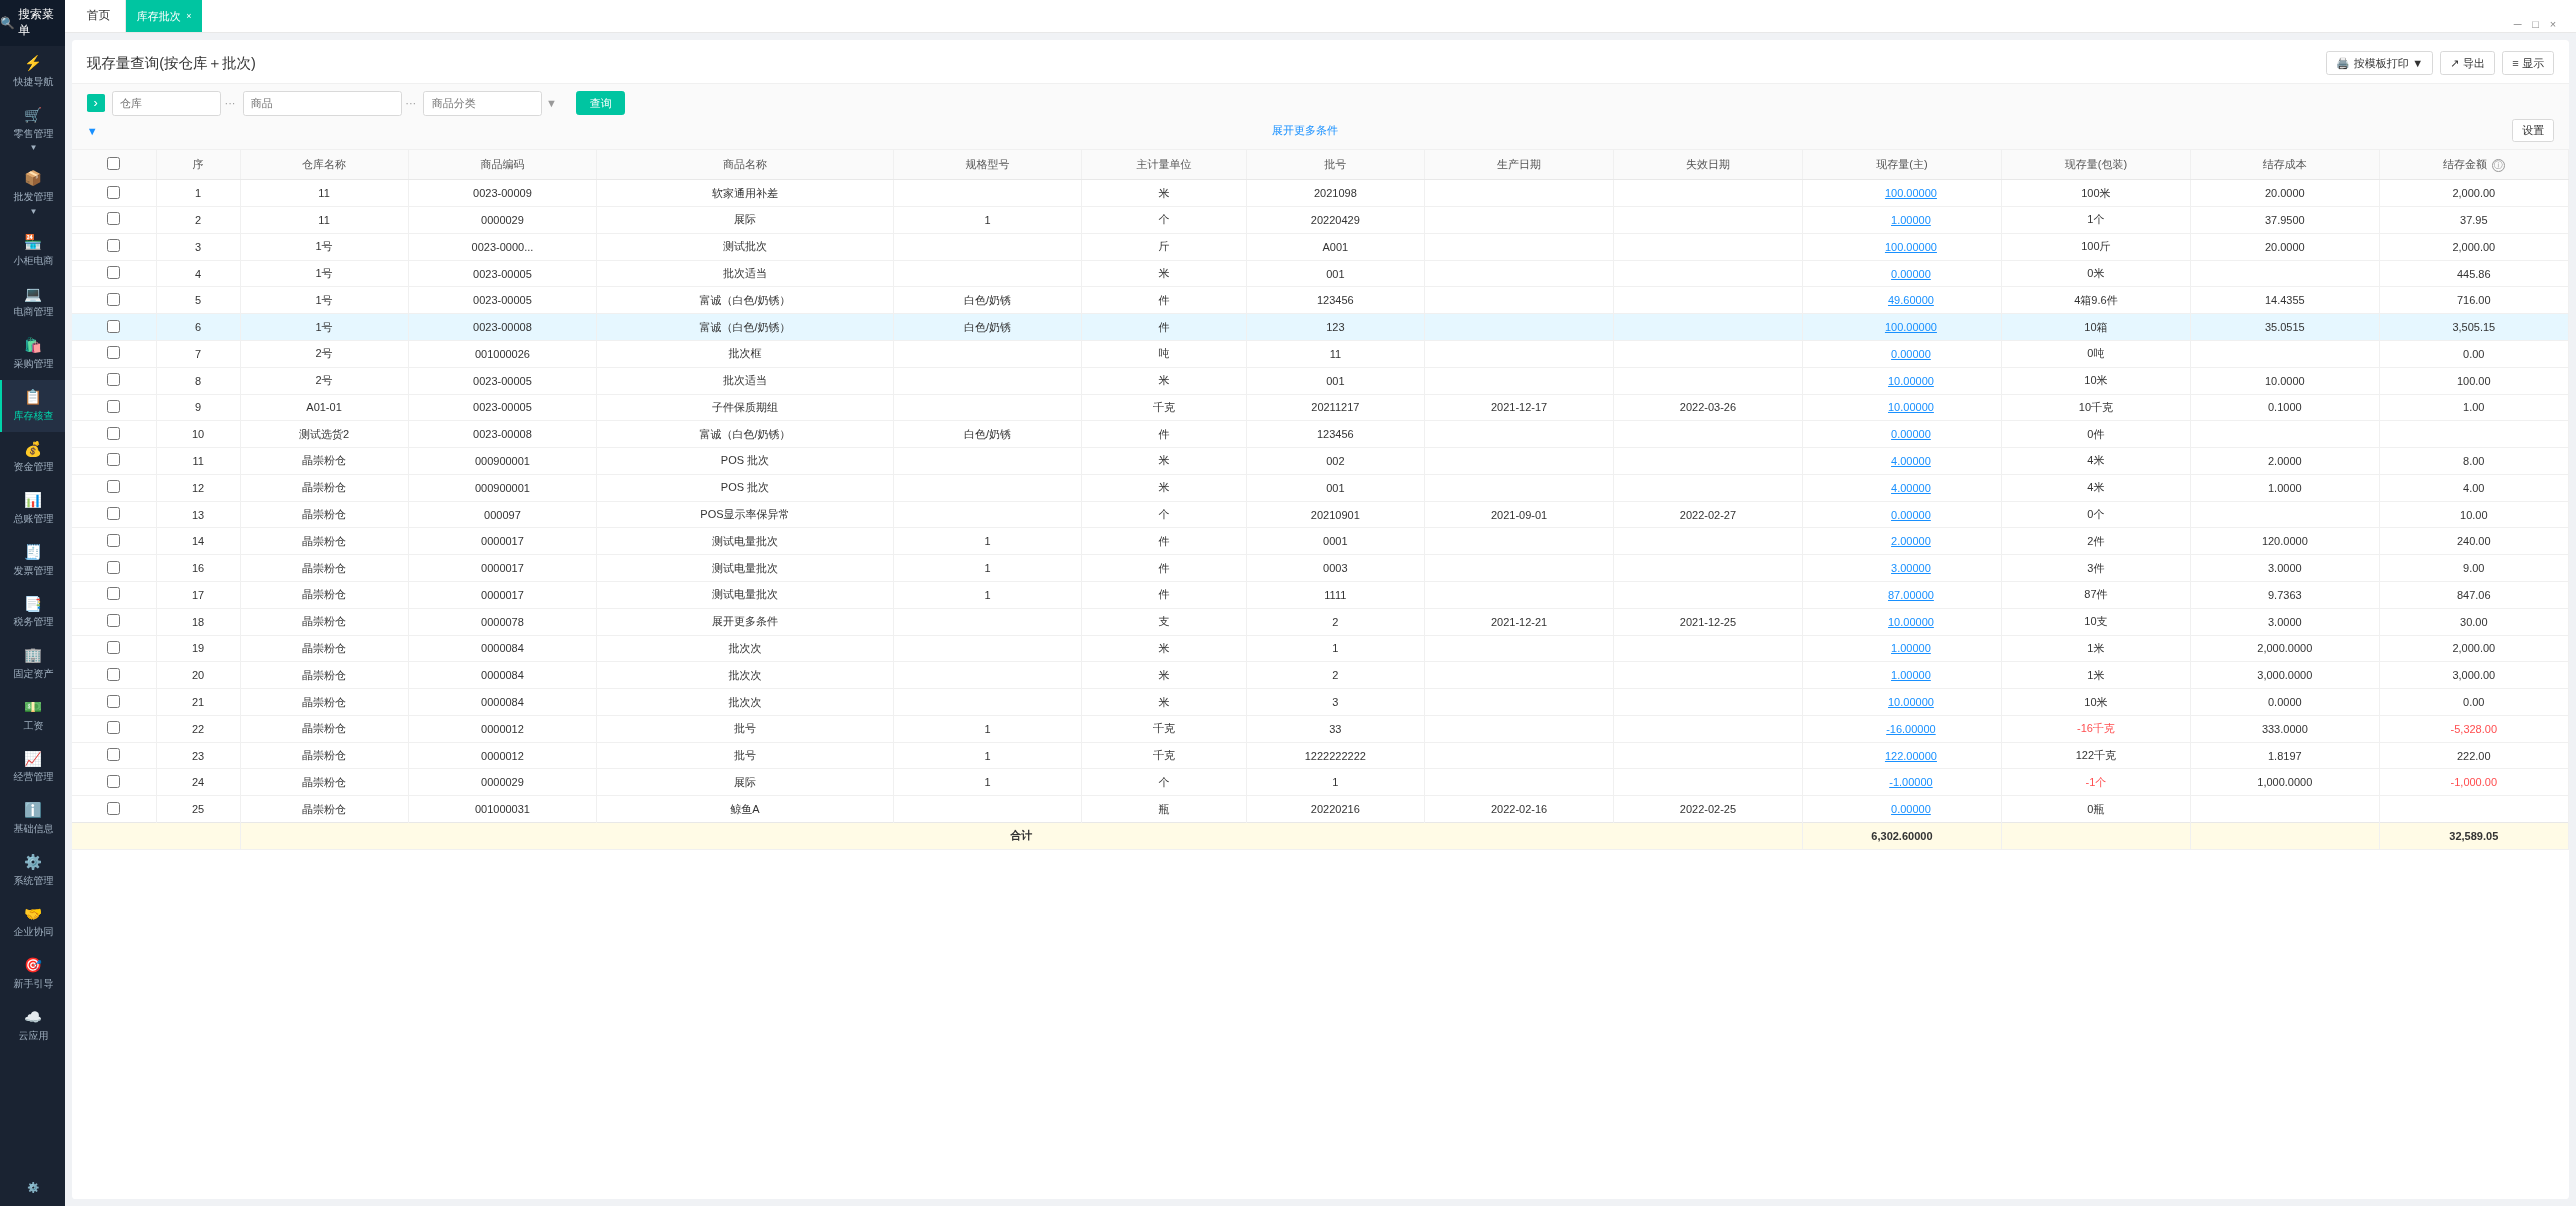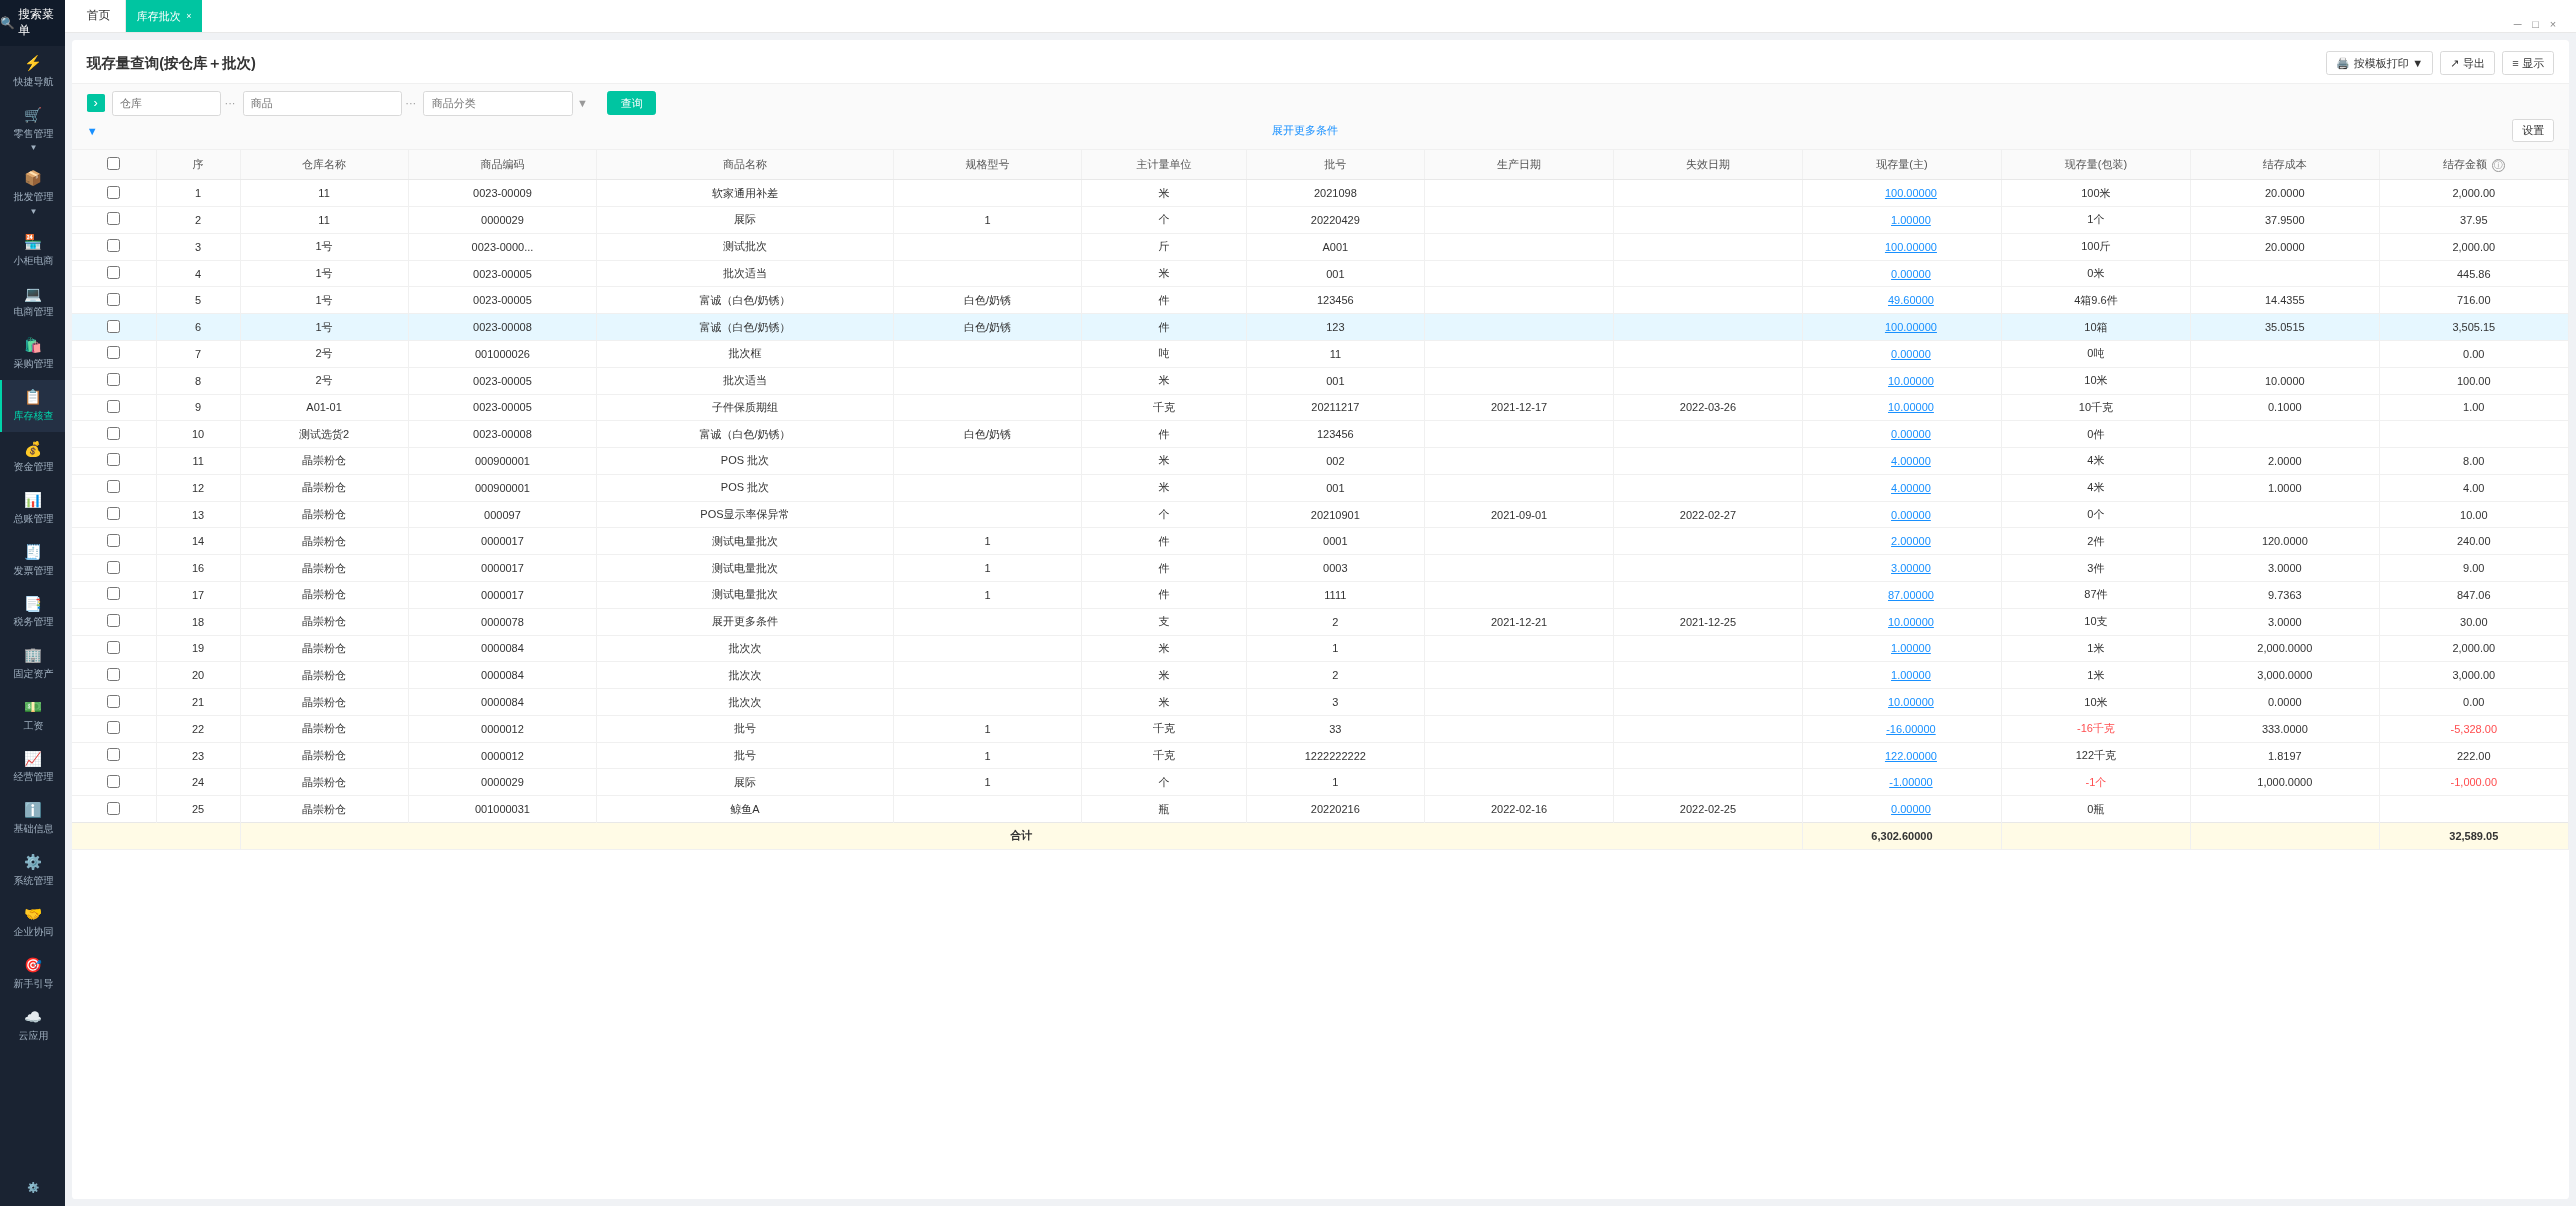--- a/index.html
+++ b/index.html
@@ -113,21 +113,21 @@
     .page-header {
       display: flex;
       align-items: center;
       justify-content: space-between;
       padding: 11px 14.5px 7.2px;
       border-bottom: 0.9px solid #f0f0f0;
       flex-shrink: 0;
     }
     .page-title {
       font-size: 14.5px;
-      font-weight: bold;
+      font-weight: normal;
       color: #333;
     }
     .header-actions {
       display: flex;
       gap: 7.2px;
       align-items: center;
     }
     .btn-action {
       display: flex;
       align-items: center;
@@ -427,21 +427,21 @@
         <button class="expand-btn">›</button>
         <div class="filter-field">
           <input class="filter-input" type="text" placeholder="仓库" style="">
           <span style="color:#999;">···</span>
         </div>
         <div class="filter-field">
           <input class="filter-input" type="text" style="width: 159px;" placeholder="商品">
           <span style="color:#999;">···</span>
         </div>
         <div class="filter-field">
-          <input class="filter-input" type="text" style="width: 150px;" placeholder="商品分类">
+          <input class="filter-input" type="text" style="width: 119px;" placeholder="商品分类">
           <span style="color:#999;">▼</span>
         </div>
         <button class="btn-primary">
           <span>查询</span>
         </button>
       </div>
       <div class="filter-row2">
         <span style="color:#1890ff;">▼</span>
         <span class="filter-expand">展开更多条件</span>
         <span style="margin-left:auto;">

